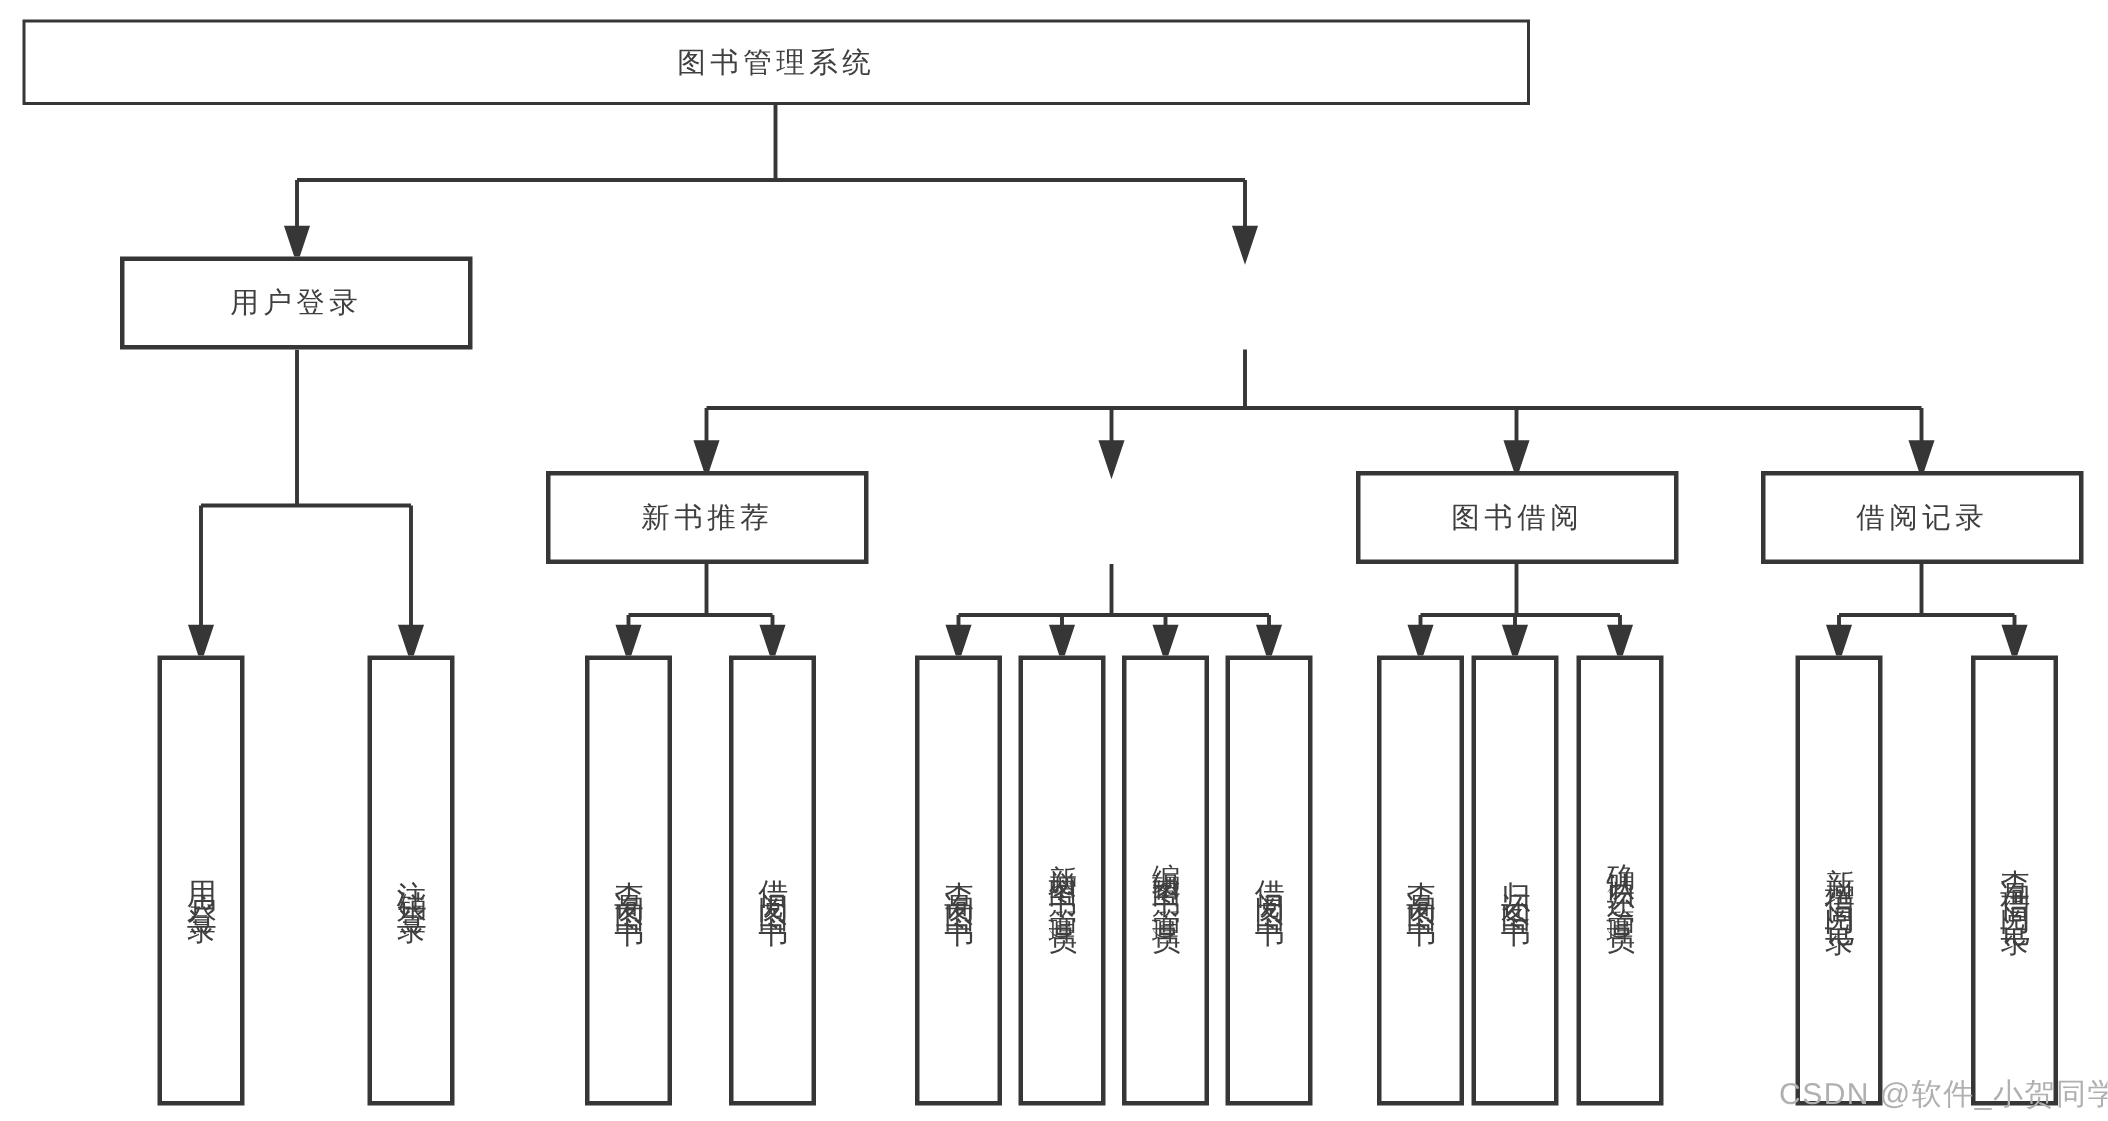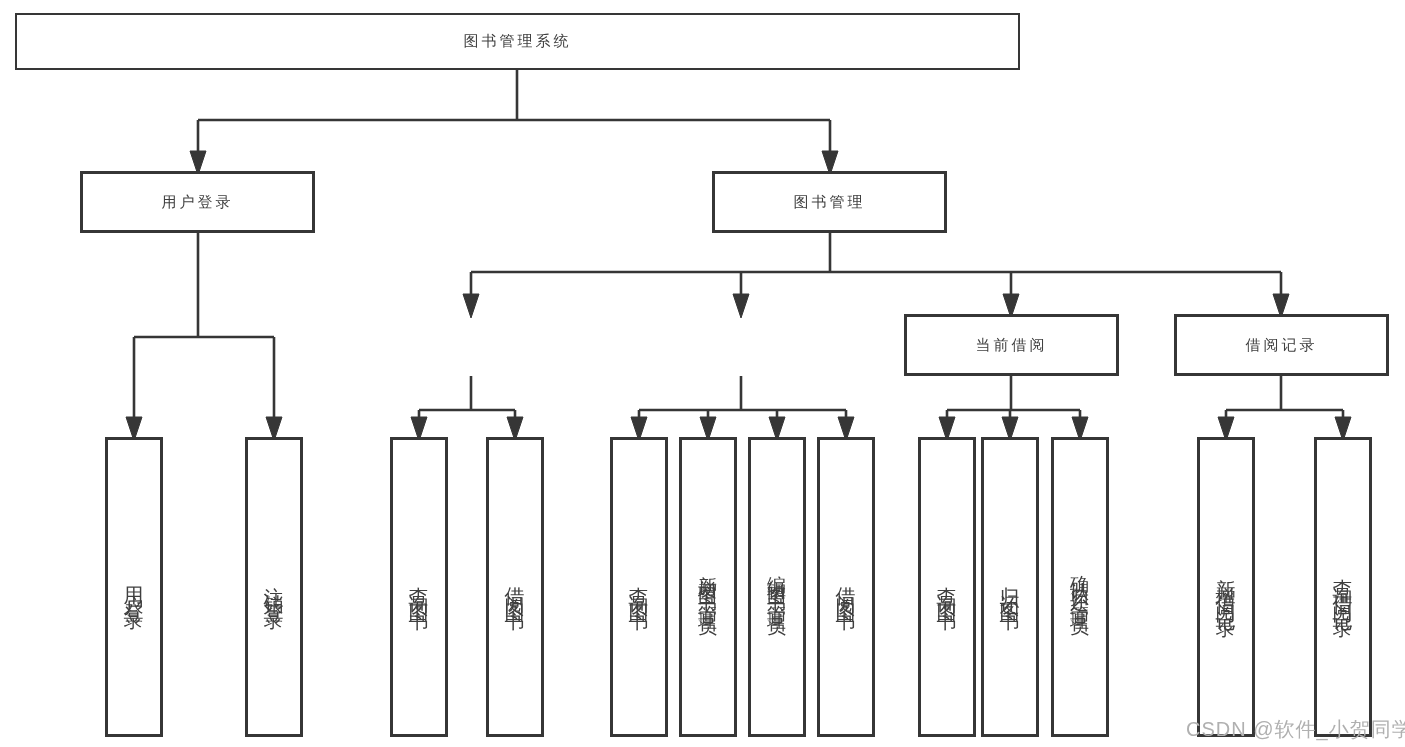--- a/index.html
+++ b/index.html
@@ -39,21 +39,21 @@
     justify-content:center;
     text-align:center;
   }
   .node.root{
     left:15px;top:13px;width:1005px;height:57px;
     border-width:2px;
   }
   .node.lvl2{top:171px;width:235px;height:62px;}
   .node.lvl3{top:314px;width:215px;height:62px;}
   .hlabel{
-    font-size:15px;
+    font-size:19px;
     letter-spacing:3px;
     color:var(--text);
     white-space:nowrap;
   }
   .node.leaf{top:437px;width:58px;height:300px;}
   .vlabel{
     writing-mode:vertical-rl;
     text-orientation:mixed;
     font-size:20px;
     letter-spacing:8px;
@@ -132,26 +132,26 @@
       <polygon points="1335,417 1351,417 1343,441"></polygon>
     </svg>
 
   <div class="node root">
     <span class="hlabel">图书管理系统</span>
   </div>
 
   <div class="node lvl2" style="left:80px">
     <span class="hlabel">用户登录</span>
   </div>
-  <div class="node lvl2" style="left:712px">
-    <span class="hlabel">图书管理</span>
-  </div>
-
+
+  <div class="node lvl3" style="left:364px">
+    <span class="hlabel">新书推荐</span>
+  </div>
   <div class="node lvl3" style="left:904px">
-    <span class="hlabel">当前借阅</span>
+    <span class="hlabel">图书借阅</span>
   </div>
   <div class="node lvl3" style="left:1174px">
     <span class="hlabel">借阅记录</span>
   </div>
 
   <div class="node leaf" style="left:105px">
     <span class="vlabel">用户登录</span>
   </div>
   <div class="node leaf" style="left:245px">
     <span class="vlabel">注销登录</span>

